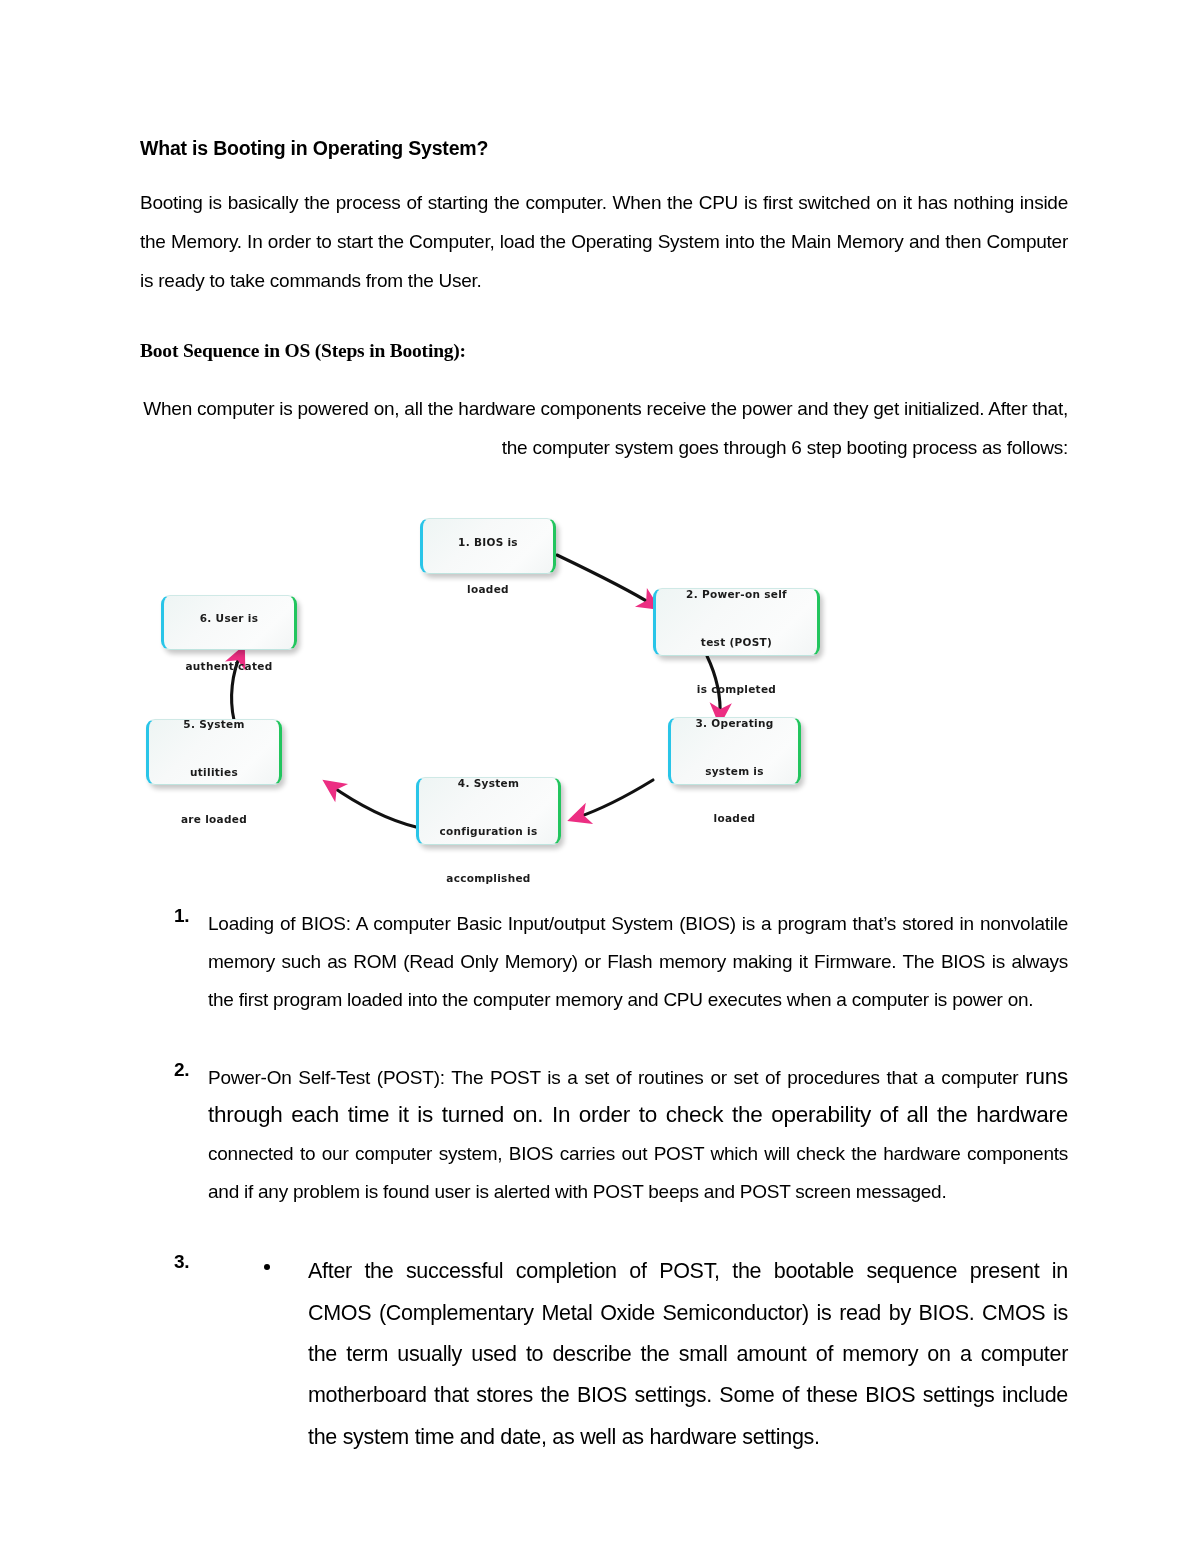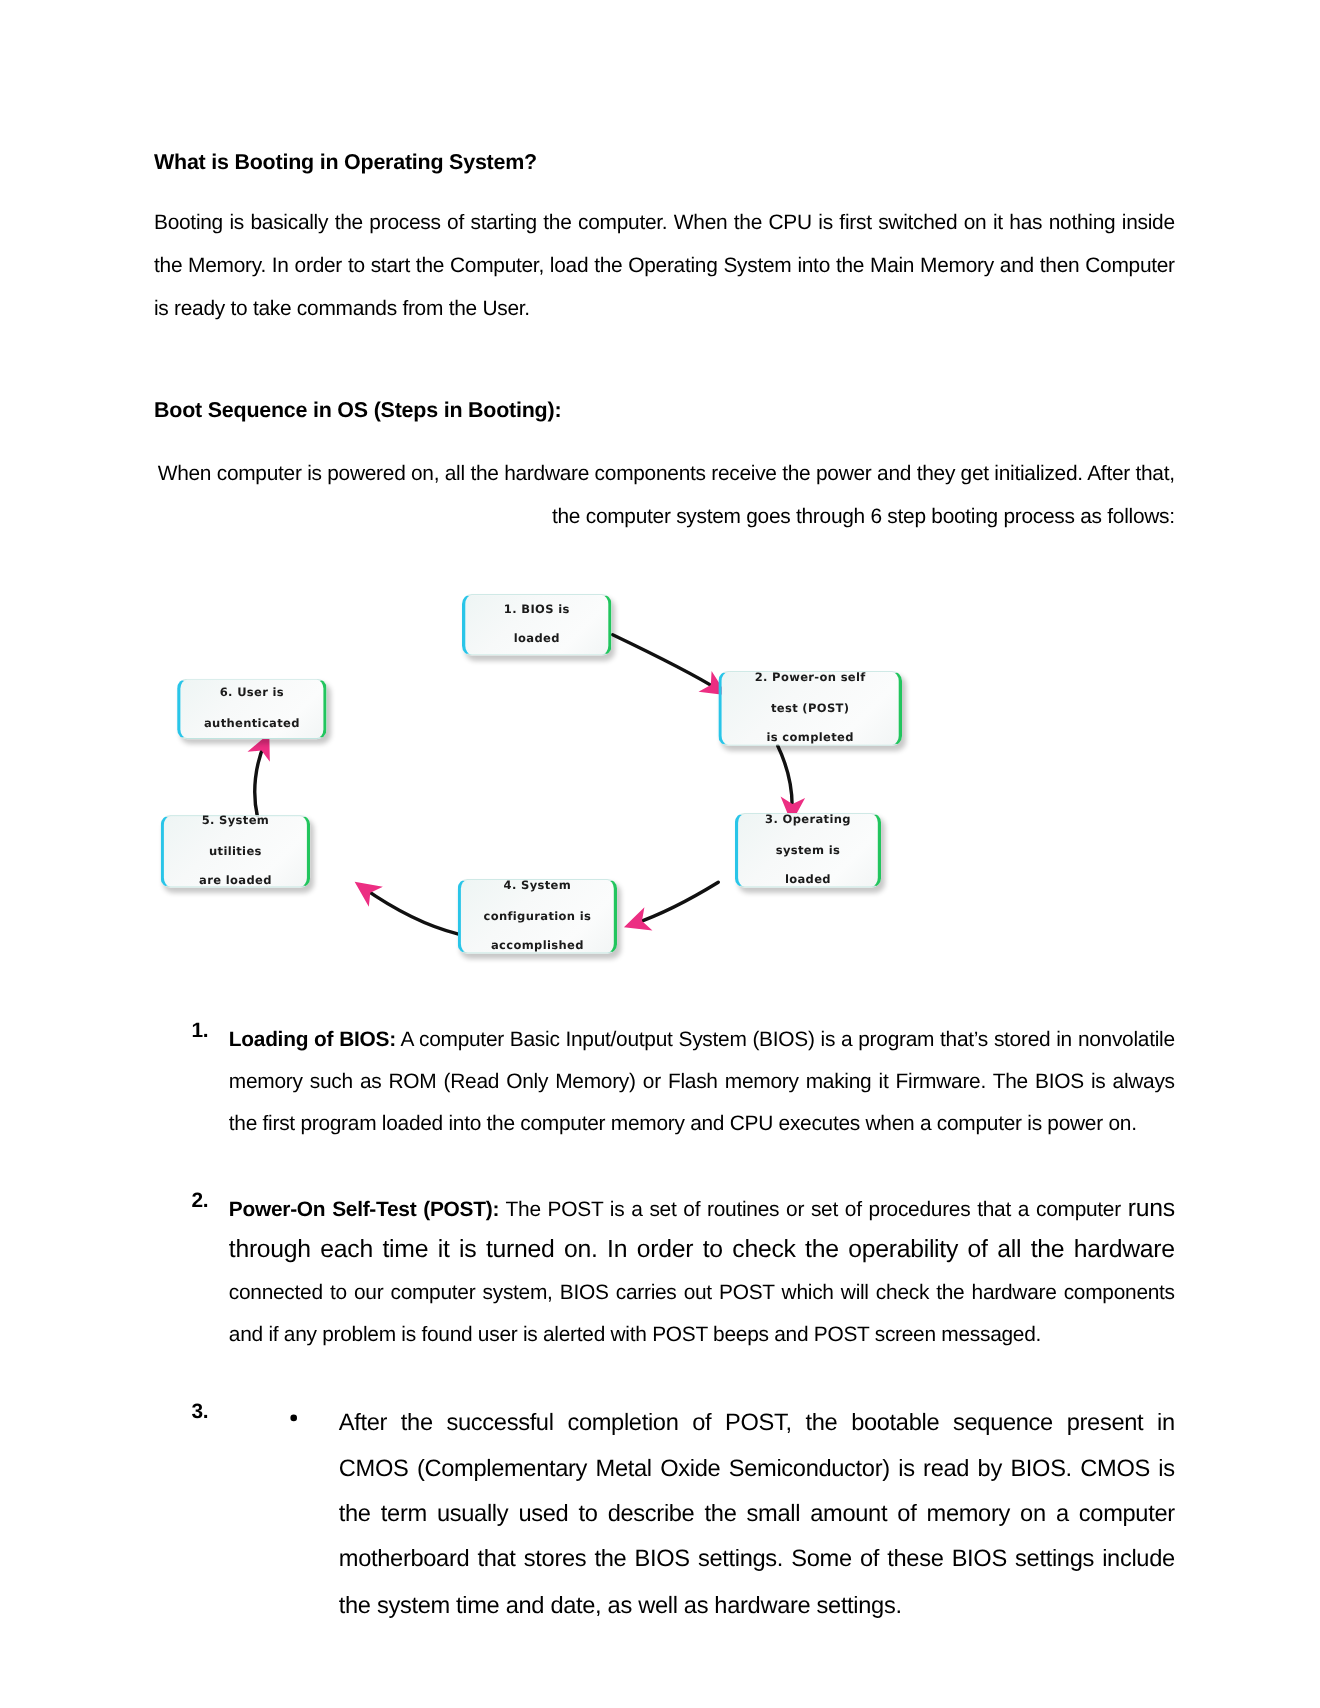--- a/index.html
+++ b/index.html
@@ -26,22 +26,23 @@
   }
 
   h2.heading {
     font-size: 19.5px;
     font-weight: bold;
     line-height: 1.25;
     margin: 0 0 24px 0;
     letter-spacing: -0.2px;
   }
   h2.heading.second {
-    margin-top: 60px;
+    margin-top: 38px;
     margin-bottom: 26px;
+    font-family: Liberation Serif, serif;
   }
 
   p.para {
     font-size: 19px;
     line-height: 2.05;
     margin: 0 0 0 0;
     text-align: justify;
     letter-spacing: -0.25px;
   }
   p.para.nojust {
@@ -79,20 +80,21 @@
     z-index: 3;
   }
   .cyclebox span {
     display: block;
     font-family: "DejaVu Sans", sans-serif;
     font-size: 10.5px;
     font-weight: bold;
     line-height: 1.32;
     color: #1b1b1b;
     letter-spacing: 0.3px;
+    margin-top: 20px;
   }
 
   
   ol.steps {
     margin: 40px 0 0 0;
     padding: 0;
     list-style: none;
   }
   ol.steps > li {
     position: relative;
@@ -108,21 +110,21 @@
     font-weight: bold;
     letter-spacing: -0.2px;
   }
   .li-body {
     font-size: 19px;
     line-height: 2.0;
     text-align: justify;
     letter-spacing: -0.25px;
   }
   .li-body.left { text-align: left; }
-  .li-body b { font-weight: bold; }
+  .li-body b { font-weight: normal; }
   .big {
     font-size: 22.5px;
     line-height: 1.0;
   }
 
   ul.sub {
     margin: 32px 0 0 0;
     padding: 0;
     list-style: none;
   }

